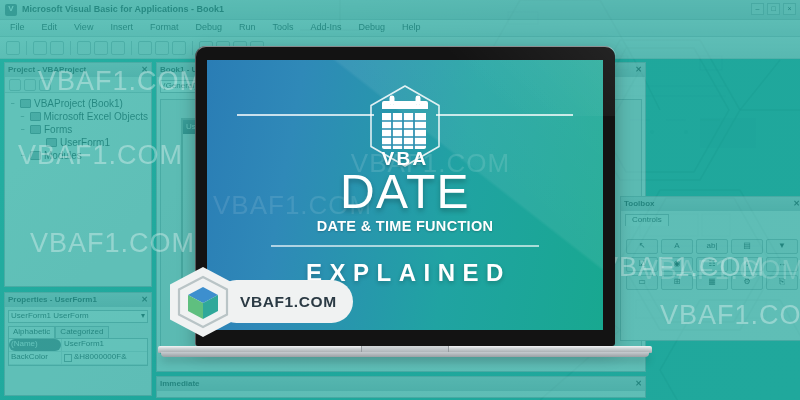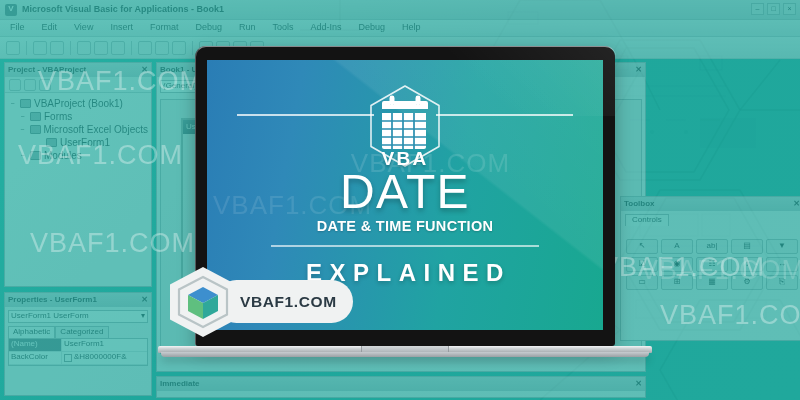--- a/index.html
+++ b/index.html
@@ -99,21 +99,21 @@
   .props-tabs { display:flex; gap:0; margin:0 3px; }
   .props-tabs div {
     font-size:8px; padding:1px 4px; border:1px solid #8fb4c8; border-bottom:none;
     background:#d8eaf3; color:#0d3a50;
   }
   .props-tabs div.active { background:#eff7fb; }
   .props-grid { margin:0 3px; border:1px solid #8fb4c8; background:#fff; }
   .prow { display:flex; height:13px; font-size:8px; border-bottom:1px solid #d0e2ec; }
   .prow .pk { width:52px; padding-left:2px; color:#0d3a50; display:flex; align-items:center; }
   .prow .pv { flex:1; padding-left:2px; color:#0d3a50; display:flex; align-items:center; gap:2px; border-left:1px solid #d0e2ec; }
-  .prow.sel .pk { background:#3c7fb1; color:#fff; }
+  .prow.sel .pk { background:#3c7fb1; color:#fff;border-radius:6px; }
   .swatch { width:8px;height:8px;border:1px solid #6b96ad; }
 
   
   .code-win { left:156px; top:62px; width:490px; height:310px; }
   .code-head2 { height:14px;background:linear-gradient(#bfdced,#a4c9df);font-size:8px;font-weight:bold;color:#0d3a50;display:flex;align-items:center;justify-content:space-between;padding:0 3px; }
   .code-combos { display:flex; gap:3px; padding:3px; }
   .code-combos div { height:13px; border:1px solid #8fb4c8; background:#fff; font-size:8px; color:#0d3a50; display:flex;align-items:center;justify-content:space-between;padding:0 2px; }
   .form-canvas {
     margin:3px; background:#dfe7ea; border:1px solid #8fb4c8; height:255px; position:relative;
   }
@@ -359,26 +359,26 @@
       </div>
       <div class="tree">
         <div class="tnode" style="padding-left:0px">
           <span class="tw">−</span>
           <span class="tico"></span>
           <span class="tlbl">VBAProject (Book1)</span>
         </div>
         <div class="tnode" style="padding-left:10px">
           <span class="tw">−</span>
           <span class="tico"></span>
-          <span class="tlbl">Forms</span>
+          <span class="tlbl">Microsoft Excel Objects</span>
         </div>
         <div class="tnode" style="padding-left:10px">
           <span class="tw">−</span>
           <span class="tico"></span>
-          <span class="tlbl">Microsoft Excel Objects</span>
+          <span class="tlbl">Forms</span>
         </div>
         <div class="tnode" style="padding-left:26px">
           <span class="tw"></span>
           <span class="tico"></span>
           <span class="tlbl">UserForm1</span>
         </div>
         <div class="tnode" style="padding-left:10px">
           <span class="tw">−</span>
           <span class="tico"></span>
           <span class="tlbl">Modules</span>

